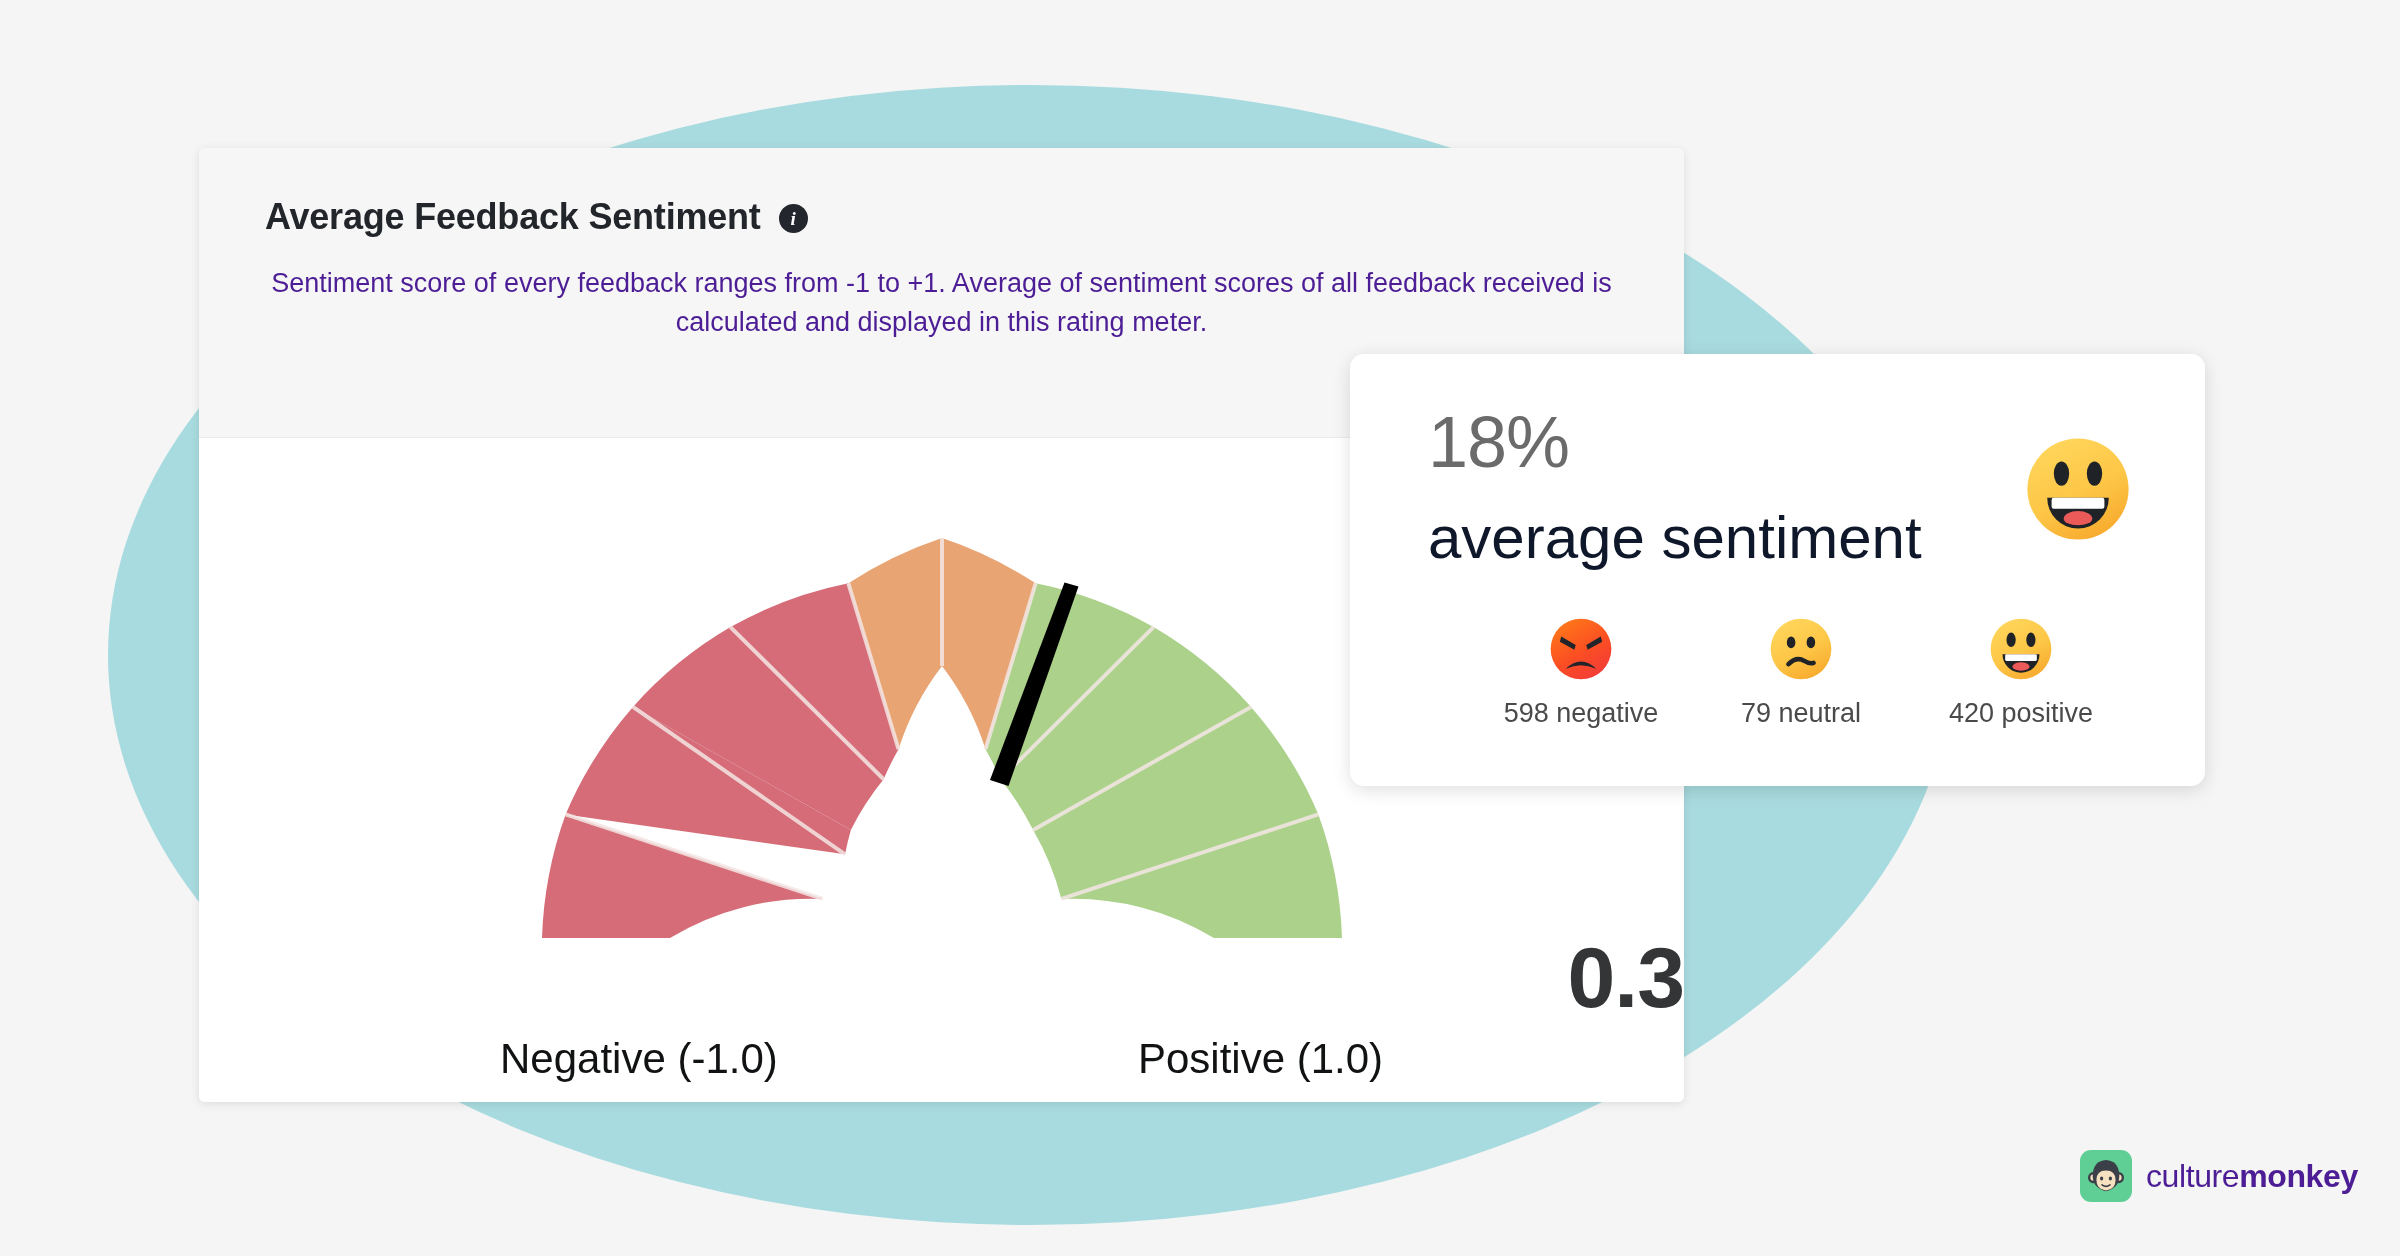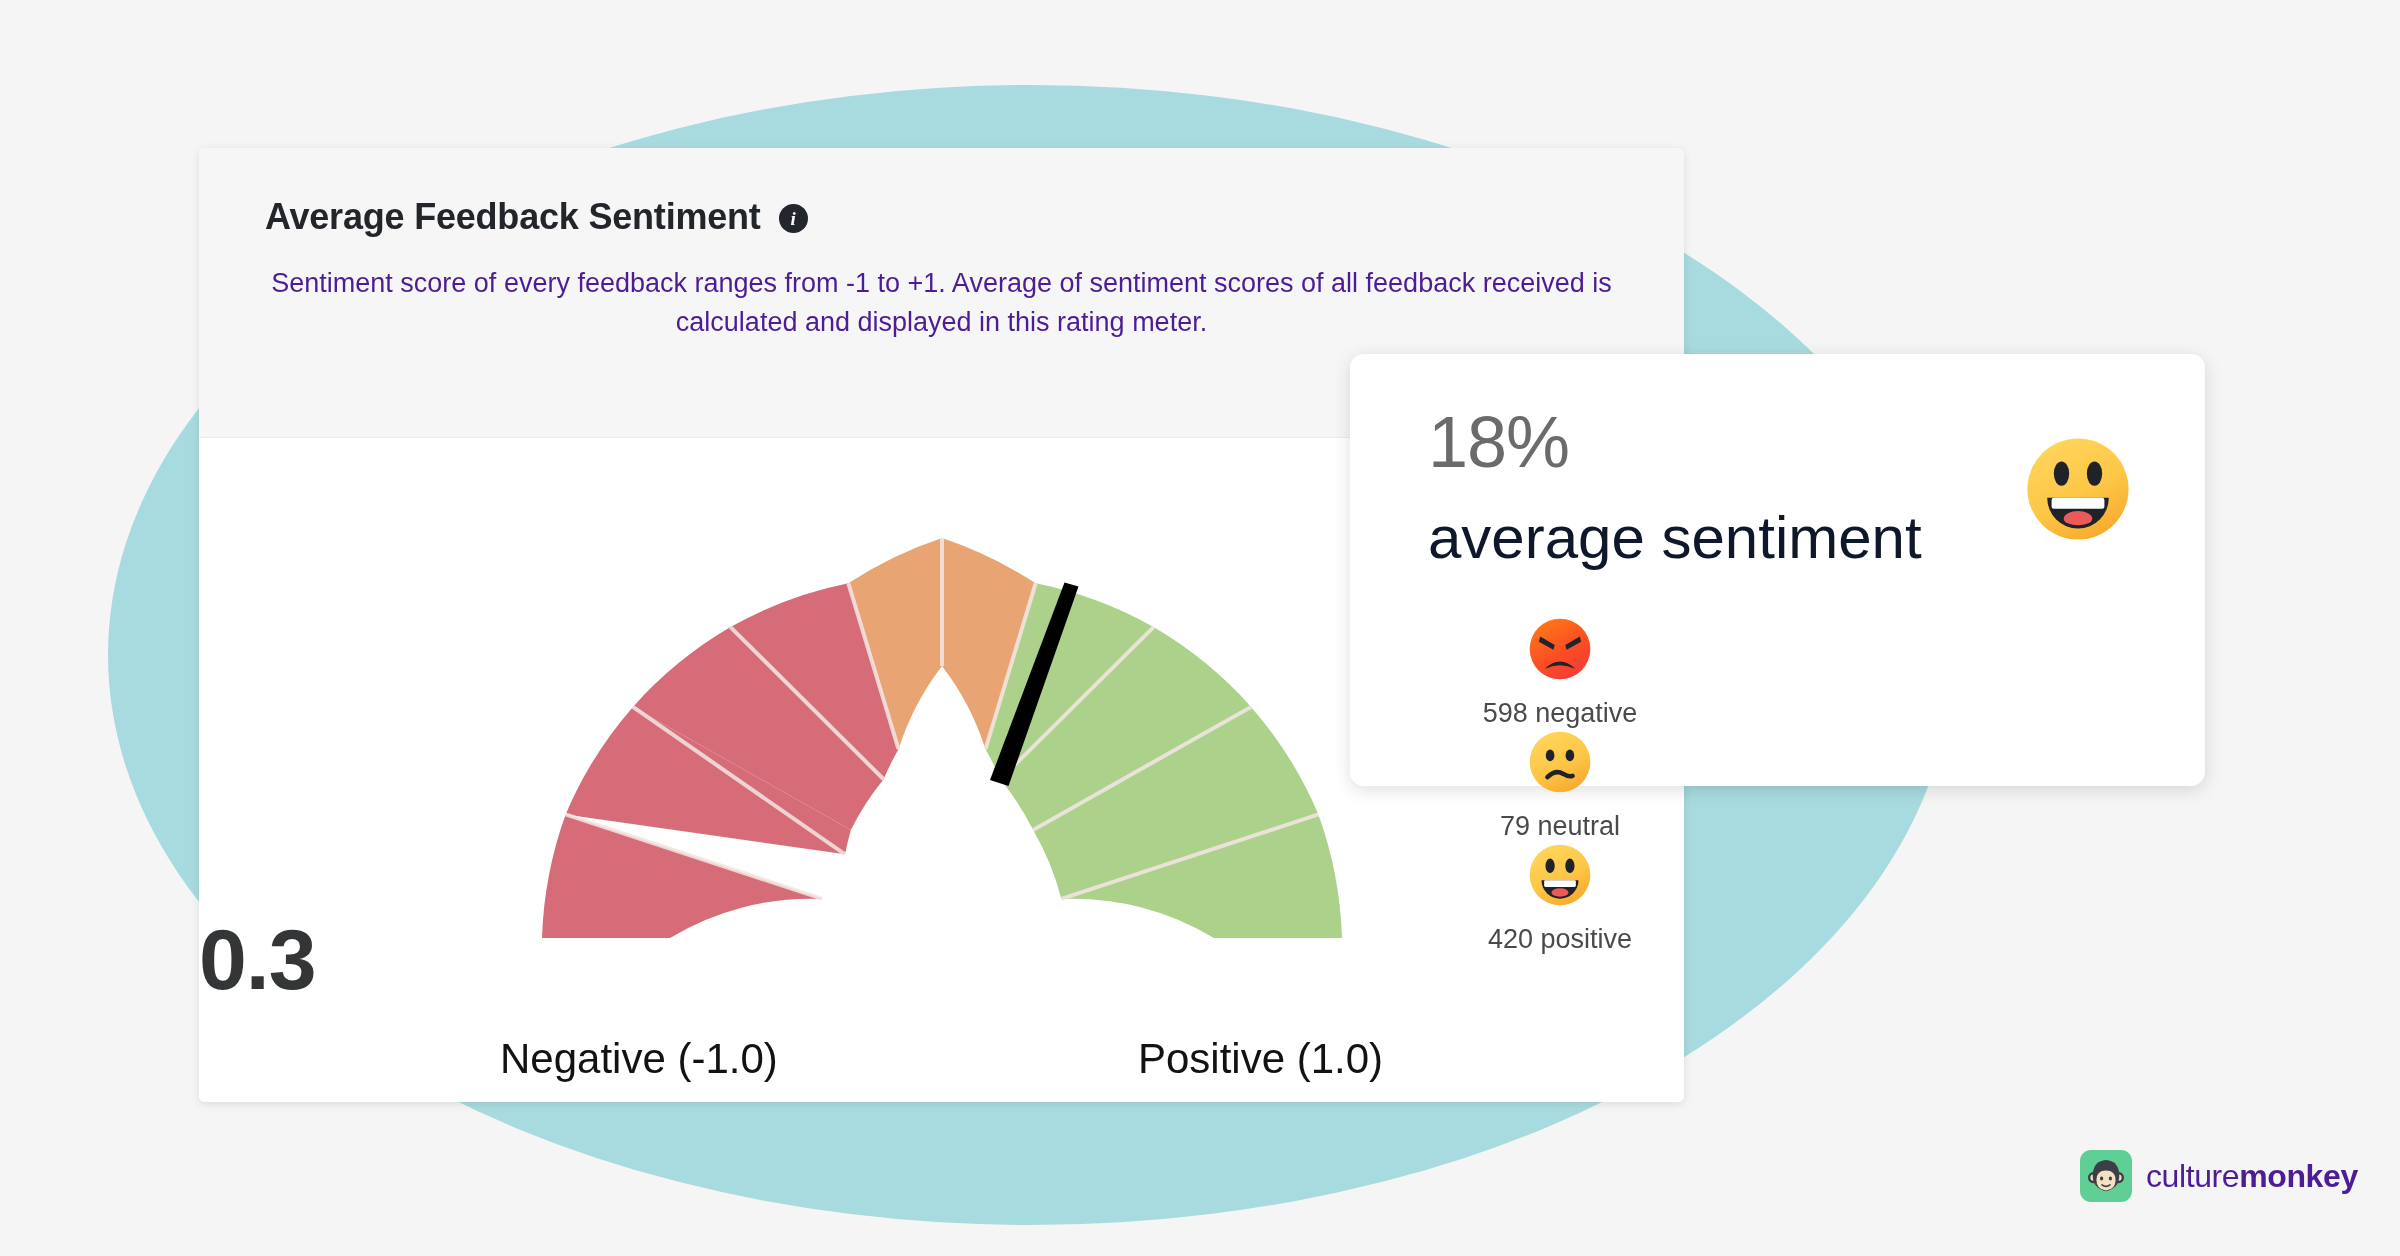--- a/index.html
+++ b/index.html
@@ -104,22 +104,22 @@
     display: flex;
     justify-content: center;
   }
   .gauge-svg {
     display: block;
   }
   .gauge-value {
     position: absolute;
     left: 0;
     right: 0;
-    top: 472px;
-    text-align: left;
+    top: 490px;
+    text-align: right;
     font-size: 86px;
     font-weight: bold;
     color: #343536;
     letter-spacing: -1px;
   }
   .axis-labels {
     position: absolute;
     left: 0;
     right: 0;
     top: 597px;
@@ -166,24 +166,23 @@
     margin-top: 30px;
     line-height: 1;
     font-weight: normal;
   }
   .stat-hero-emoji {
     margin-top: 4px;
     margin-right: 6px;
   }
   .stat-row {
     display: flex;
-    justify-content: space-between;
+    justify-content: flex-end;
     margin-top: 48px;
     padding: 0 8px 0 22px;
-    flex-direction: column;
   }
   .stat-item {
     display: flex;
     flex-direction: column;
     align-items: center;
     width: 220px;
   }
   .stat-item-label {
     margin-top: 16px;
     font-size: 27px;

